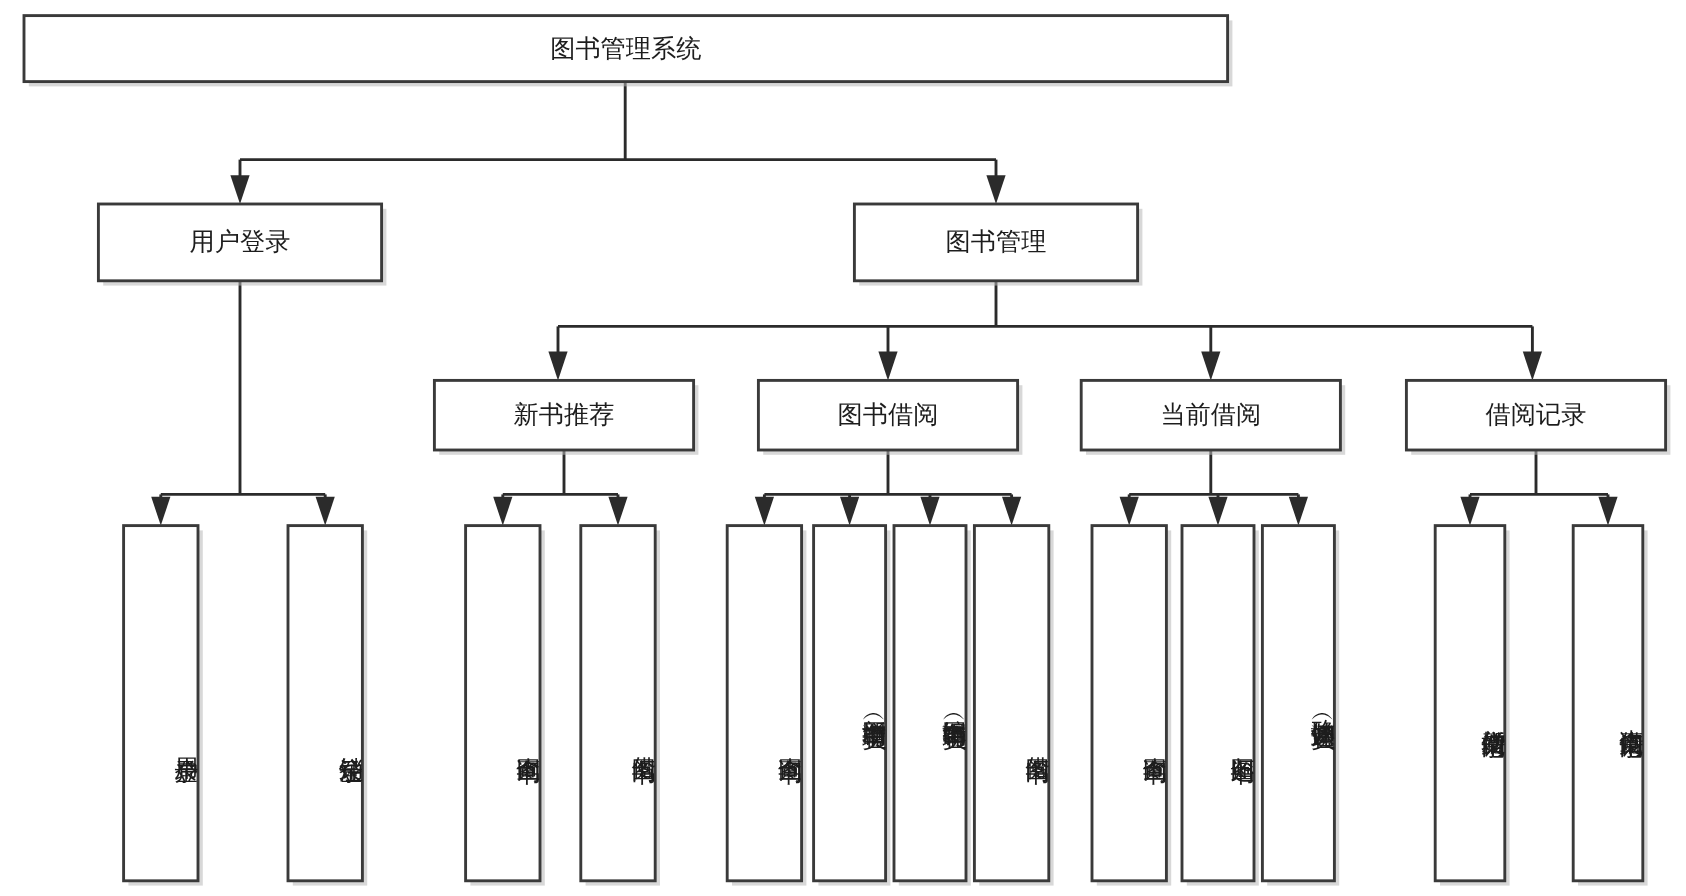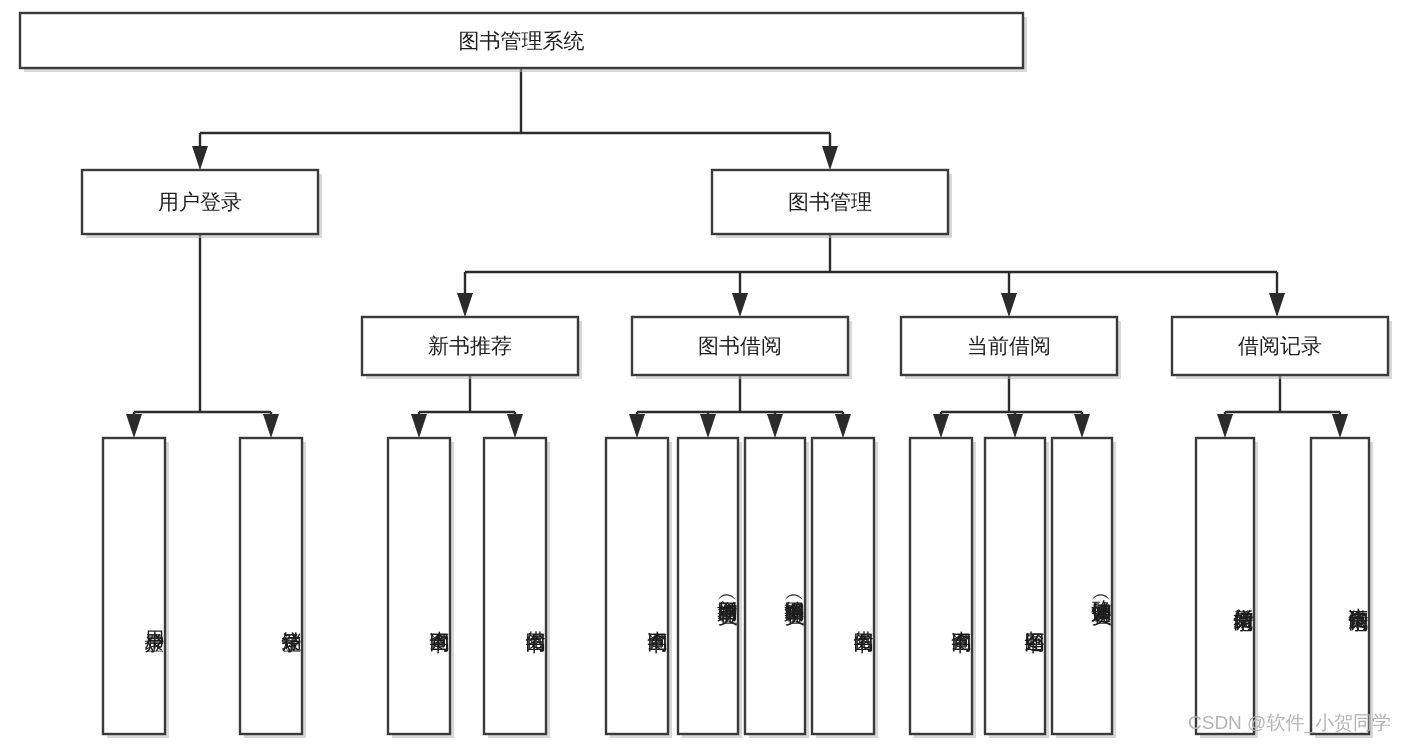--- a/index.html
+++ b/index.html
@@ -282,15 +282,14 @@
   <div class="vertical-label" style="left:910px; top:500px; width:62px; height:234px;">查询图书</div>
 
   <div class="vertical-label" style="left:985px; top:500px; width:60px; height:234px;">归还图书</div>
 
   <div class="vertical-label" style="left:1052px; top:443px; width:60px; height:291px;">确认归还（管理员）</div>
 
   <div class="vertical-label" style="left:1196px; top:455px; width:58px; height:279px;">新增借阅记录</div>
 
   <div class="vertical-label" style="left:1311px; top:455px; width:58px; height:279px;">查询借阅记录</div>
 
-  <div class="watermark">CSDN @软件_小贺同学</div>
 
 </div>
 
 </body></html>

